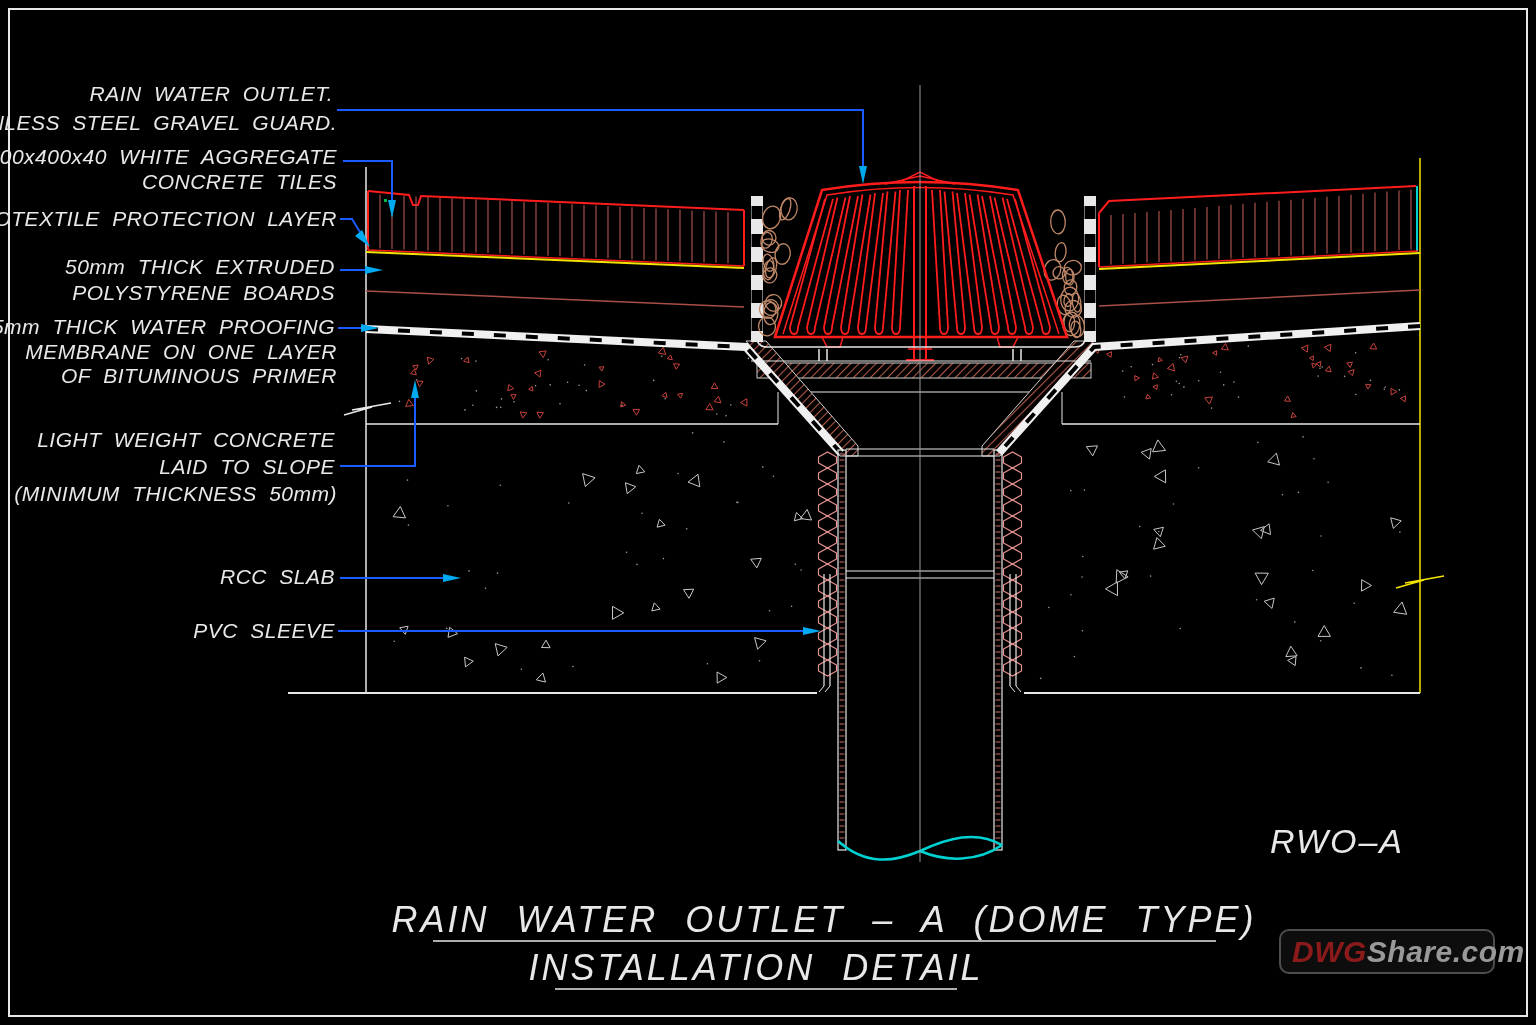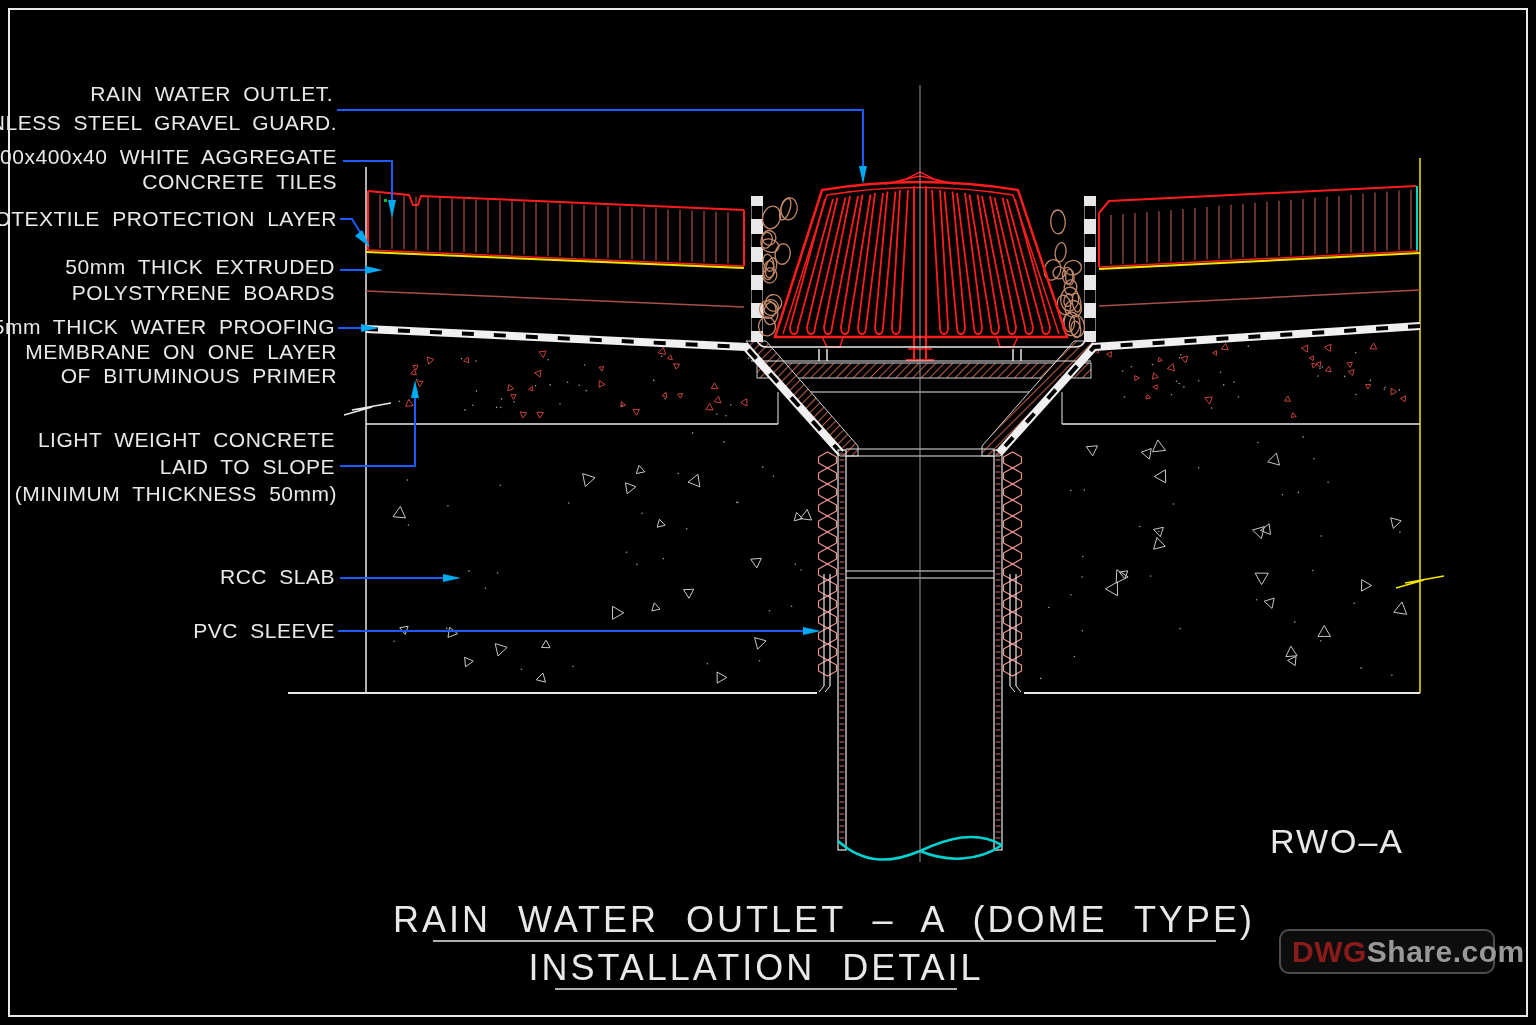--- a/index.html
+++ b/index.html
@@ -2,21 +2,21 @@
 <html style="--background: #000000; --line-white: #e8e8e8; --cad-red: #ff1c1c; --hatch-red: #a85048; --tri-red: #c8423c; --yellow: #f5e400; --cyan: #00d2d2; --leader-blue: #1a5cff; --arrow-cyan: #00aaf0; --stone-tan: #c08868; --hex-pink: #e89090; --slab-gray: #c8c8c8; --watermark-red: #8b1a1a; --watermark-gray: #999999; --centerline-gray: #9a9a9a; --green-dot: #00bb44;"><head>
 <meta charset="utf-8">
 <style>
   :root{
     --background:#000000; --line-white:#e8e8e8; --cad-red:#ff1c1c; --hatch-red:#a85048;
     --tri-red:#c8423c; --yellow:#f5e400; --cyan:#00d2d2; --leader-blue:#1a5cff;
     --arrow-cyan:#00aaf0; --stone-tan:#c08868; --hex-pink:#e89090; --slab-gray:#c8c8c8;
     --watermark-red:#8b1a1a; --watermark-gray:#999999; --centerline-gray:#9a9a9a; --green-dot:#00bb44;
   }
   html,body{margin:0;padding:0;background:#111;}
-  .stage{position:relative;width:1536px;height:1025px;background:var(--background);overflow:hidden;}
+  .stage{position:relative;width:1536px;height:1025px;background:var(--background);overflow:hidden;font-style:italic;}
   svg{display:block}
   .sW{stroke:var(--line-white)} .sR{stroke:var(--cad-red)} .sDR{stroke:var(--hatch-red)}
   .sTR{stroke:var(--tri-red)} .sY{stroke:var(--yellow)} .sC{stroke:var(--cyan)}
   .sB{stroke:var(--leader-blue)} .sT{stroke:var(--stone-tan)} .sP{stroke:var(--hex-pink)}
   .sG{stroke:var(--slab-gray)} .fN{fill:none} .fA{fill:var(--arrow-cyan)}
   text{font-family:"Liberation Sans",sans-serif;fill:var(--line-white);}
   .lbl{font-size:21px;letter-spacing:.5px;word-spacing:6px;text-anchor:end;}
   .ttl{font-size:36px;letter-spacing:3px;word-spacing:14px;text-anchor:middle;}
   .tag{font-size:34px;letter-spacing:2px;text-anchor:middle;}
   .wm{font-size:30px;font-weight:bold;letter-spacing:.5px;}

